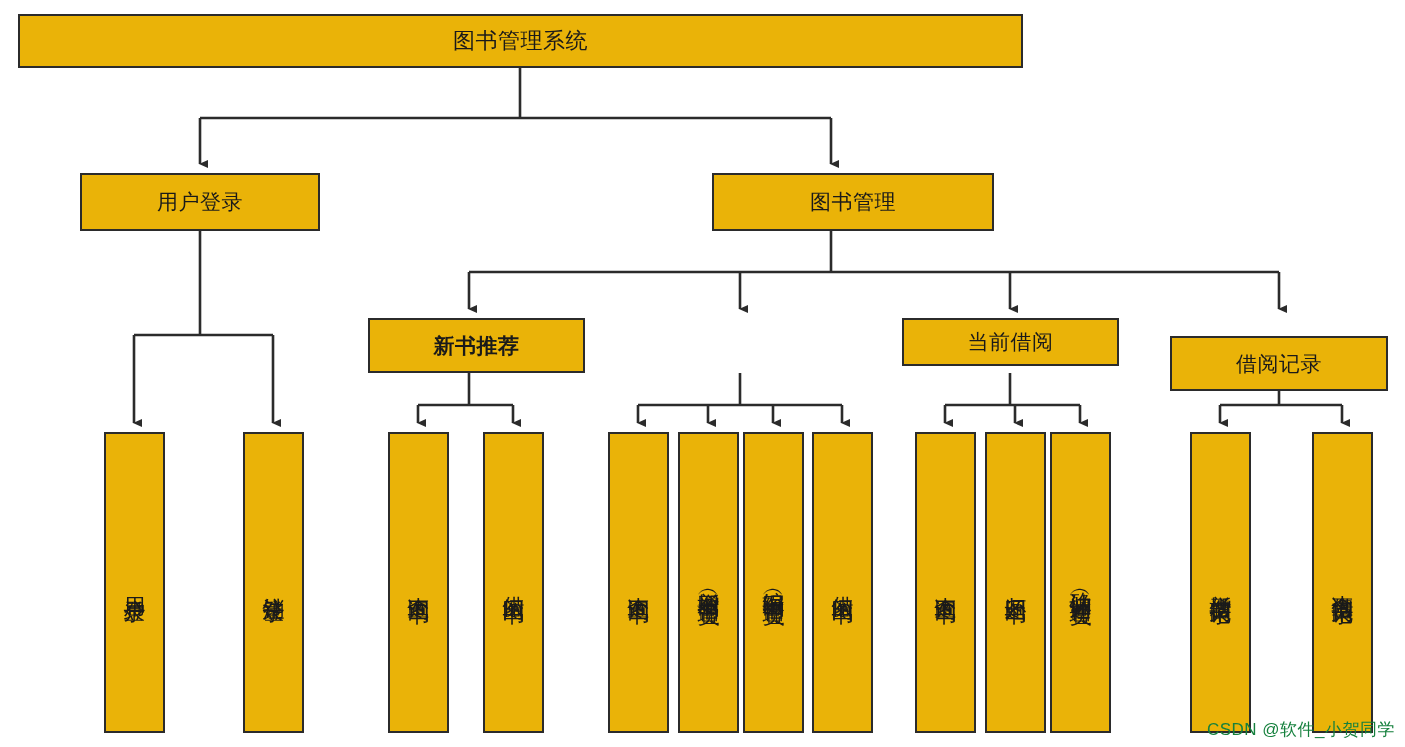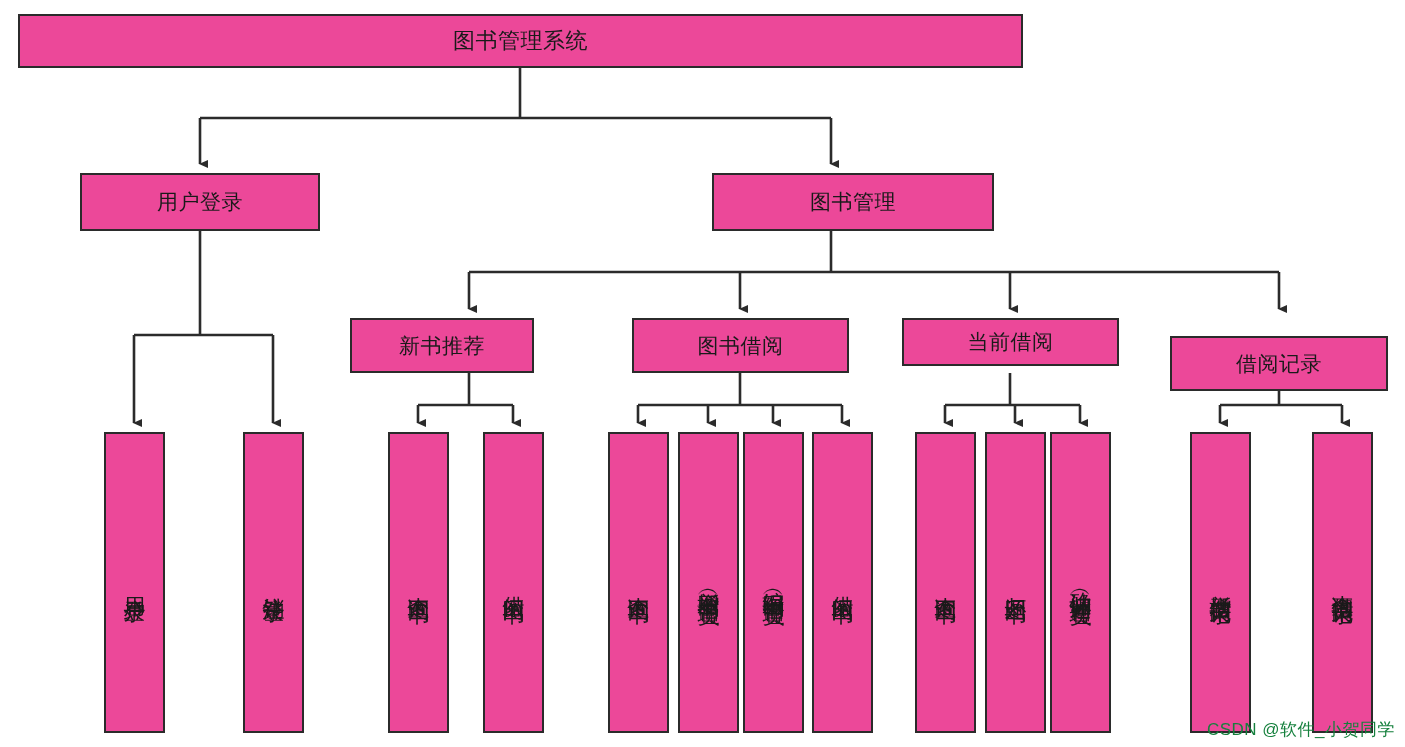--- a/index.html
+++ b/index.html
@@ -22,21 +22,21 @@
     position: absolute;
     left: 0;
     top: 0;
     width: 1405px;
     height: 747px;
   }
   .node {
     position: absolute;
     box-sizing: border-box;
     border: 2px solid #2b2b2b;
-    background: #ec4899;
+    background: #eab308;
     display: flex;
     align-items: center;
     justify-content: center;
     color: #1a1a1a;
     z-index: 2;
   }
   .node-label {
     display: block;
     text-align: center;
     line-height: 1.12;
@@ -132,25 +132,22 @@
     <span class="node-label">图书管理系统</span>
   </div>
 
   <div class="node h" style="left:80px; top:173px; width:240px; height:58px;">
     <span class="node-label">用户登录</span>
   </div>
   <div class="node h" style="left:712px; top:173px; width:282px; height:58px;">
     <span class="node-label">图书管理</span>
   </div>
 
-  <div class="node h" style="left:350px; top:318px; width:184px; height:55px;">
+  <div class="node h" style="left:368px; top:318px; width:217px; height:55px;font-weight:bold;">
     <span class="node-label">新书推荐</span>
-  </div>
-  <div class="node h" style="left:632px; top:318px; width:217px; height:55px;">
-    <span class="node-label">图书借阅</span>
   </div>
   <div class="node h" style="left:902px; top:318px; width:217px; height:48px;">
     <span class="node-label">当前借阅</span>
   </div>
   <div class="node h" style="left:1170px; top:336px; width:218px; height:55px;">
     <span class="node-label">借阅记录</span>
   </div>
 
   <div class="node v" style="left:104px; top:432px; width:61px; height:301px;">
     <span class="node-label">用户登录</span>

